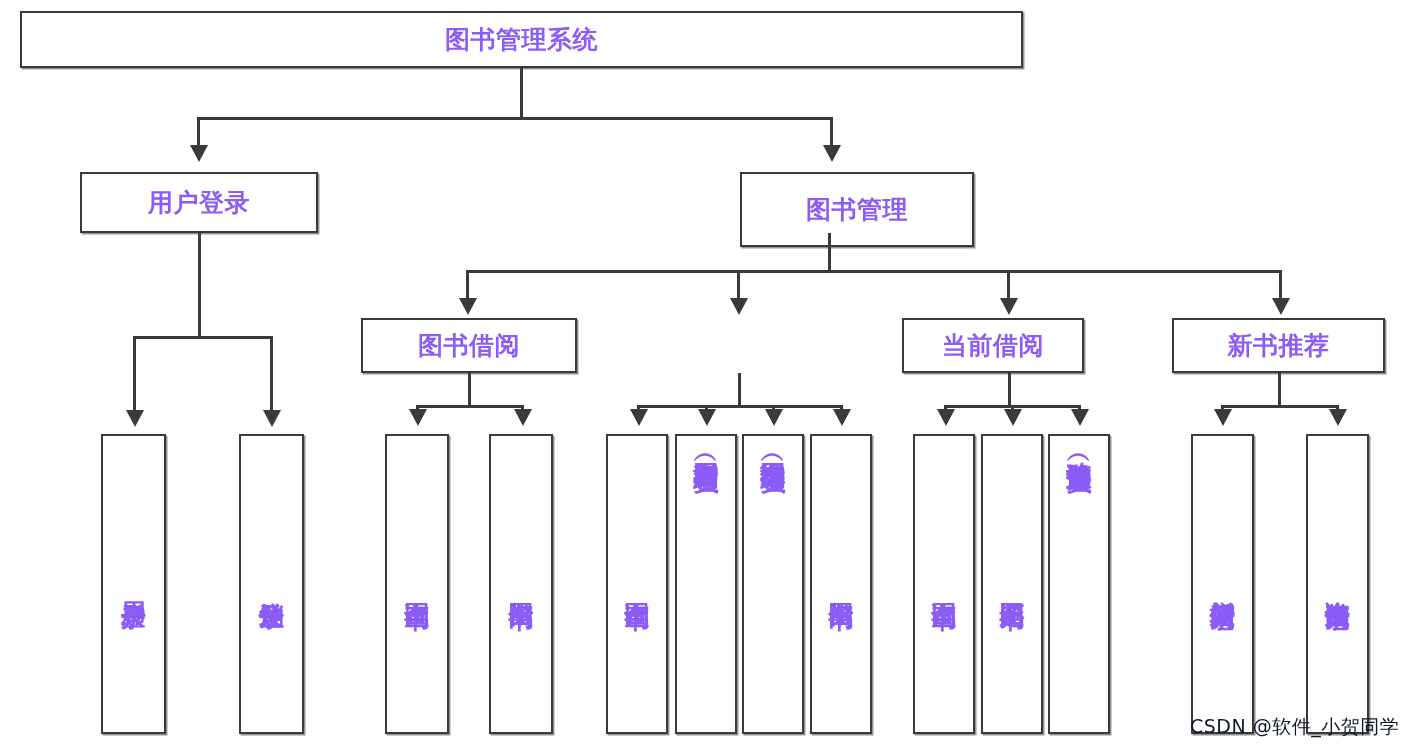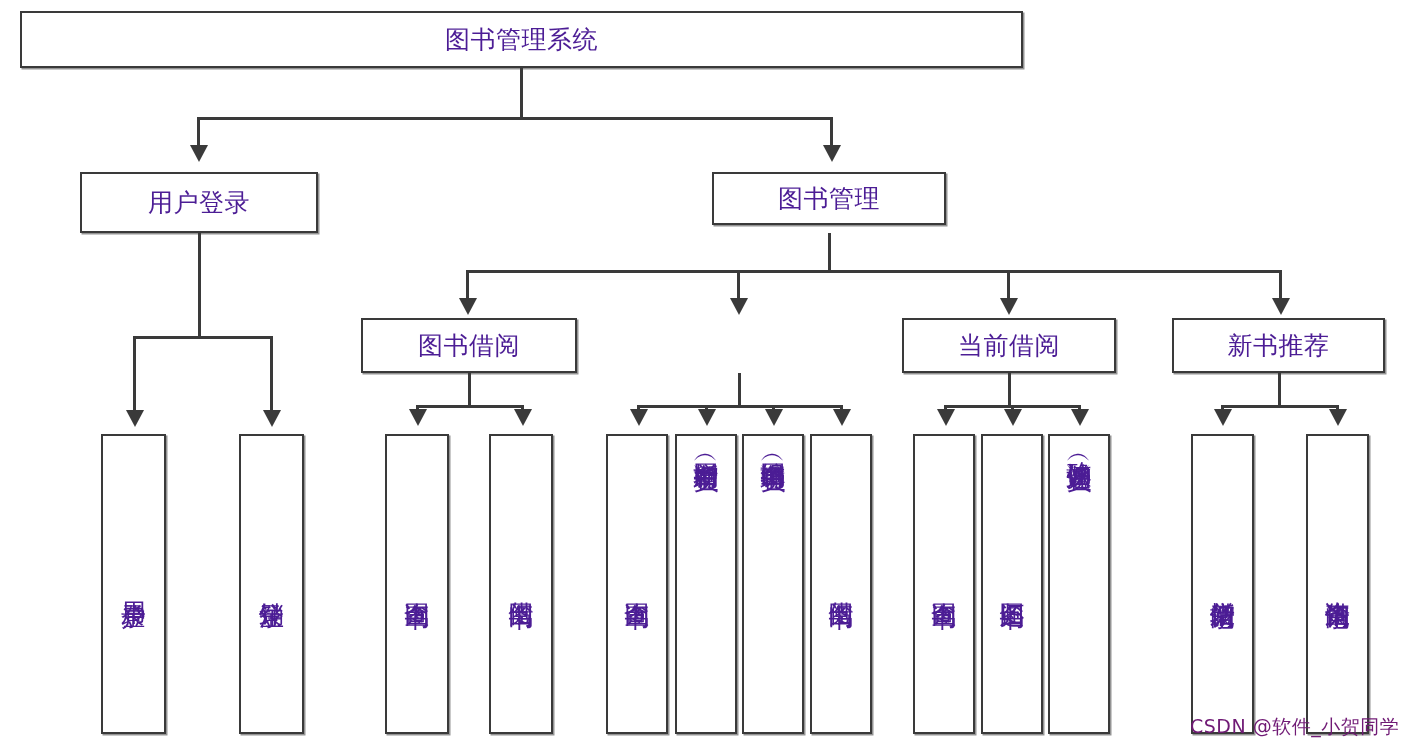--- a/index.html
+++ b/index.html
@@ -21,23 +21,24 @@
     position: absolute;
     box-sizing: border-box;
     background: #ffffff;
     border: 2px solid #3a3a3a;
     box-shadow: 1.5px 1.5px 0 rgba(60,60,60,0.55);
     display: flex;
     align-items: center;
     justify-content: center;
   }
   .box-label {
-    color: #4c1d95;
+    color: #8b5cf6;
     line-height: 1.0;
     white-space: nowrap;
+    font-weight: bold;
   }
   
   .h-node .box-label {
     font-size: 25px;
     letter-spacing: 0.5px;
   }
   #node-root .box-label {
     font-size: 25px;
   }
   
@@ -69,21 +70,21 @@
   .arrow {
     position: absolute;
     width: 0;
     height: 0;
     border-left: 9px solid transparent;
     border-right: 9px solid transparent;
     border-top: 17px solid #3a3a3a;
   }
   .watermark {
     position: absolute;
-    color: #701a75;
+    color: #0f172a;
     font-size: 19px;
     white-space: nowrap;
     letter-spacing: 0.5px;
   }
 </style>
 </head>
 <body>
 
 <div id="canvas">
 
@@ -97,21 +98,21 @@
 
   <div class="ln v" style="left:197px; top:117px; width:3px; height:30px;"></div>
   <div class="arrow" style="left:190px; top:145px;"></div>
   <div class="ln v" style="left:830px; top:117px; width:3px; height:30px;"></div>
   <div class="arrow" style="left:823px; top:145px;"></div>
 
   <div class="box h-node" style="left:80px; top:172px; width:238px; height:61px;">
     <span class="box-label">用户登录</span>
   </div>
 
-  <div class="box h-node" style="left:712px; top:172px; width:234px; height:53px;">
+  <div class="box h-node" style="left:740px; top:172px; width:234px; height:75px;">
     <span class="box-label">图书管理</span>
   </div>
 
   <div class="ln v" style="left:198px; top:233px; width:3px; height:104px;"></div>
   <div class="ln h" style="left:133px; top:336px; width:140px; height:3px;"></div>
   <div class="ln v" style="left:133px; top:336px; width:3px; height:76px;"></div>
   <div class="arrow" style="left:126px; top:410px;"></div>
   <div class="ln v" style="left:270px; top:336px; width:3px; height:76px;"></div>
   <div class="arrow" style="left:263px; top:410px;"></div>
 
@@ -128,21 +129,21 @@
   <div class="arrow" style="left:1000px; top:298px;"></div>
 
   <div class="ln v" style="left:1279px; top:270px; width:3px; height:30px;"></div>
   <div class="arrow" style="left:1272px; top:298px;"></div>
 
   <div class="box h-node" style="left:361px; top:318px; width:216px; height:55px;">
     <span class="box-label">图书借阅</span>
   </div>
 
 
-  <div class="box h-node" style="left:902px; top:318px; width:214px; height:55px;">
+  <div class="box h-node" style="left:902px; top:318px; width:182px; height:55px;">
     <span class="box-label">当前借阅</span>
   </div>
 
   <div class="box h-node" style="left:1172px; top:318px; width:213px; height:55px;">
     <span class="box-label">新书推荐</span>
   </div>
 
   <div class="ln v" style="left:468px; top:373px; width:3px; height:34px;"></div>
   <div class="ln h" style="left:416px; top:405px; width:108px; height:3px;"></div>
   <div class="ln v" style="left:416px; top:405px; width:3px; height:10px;"></div>

